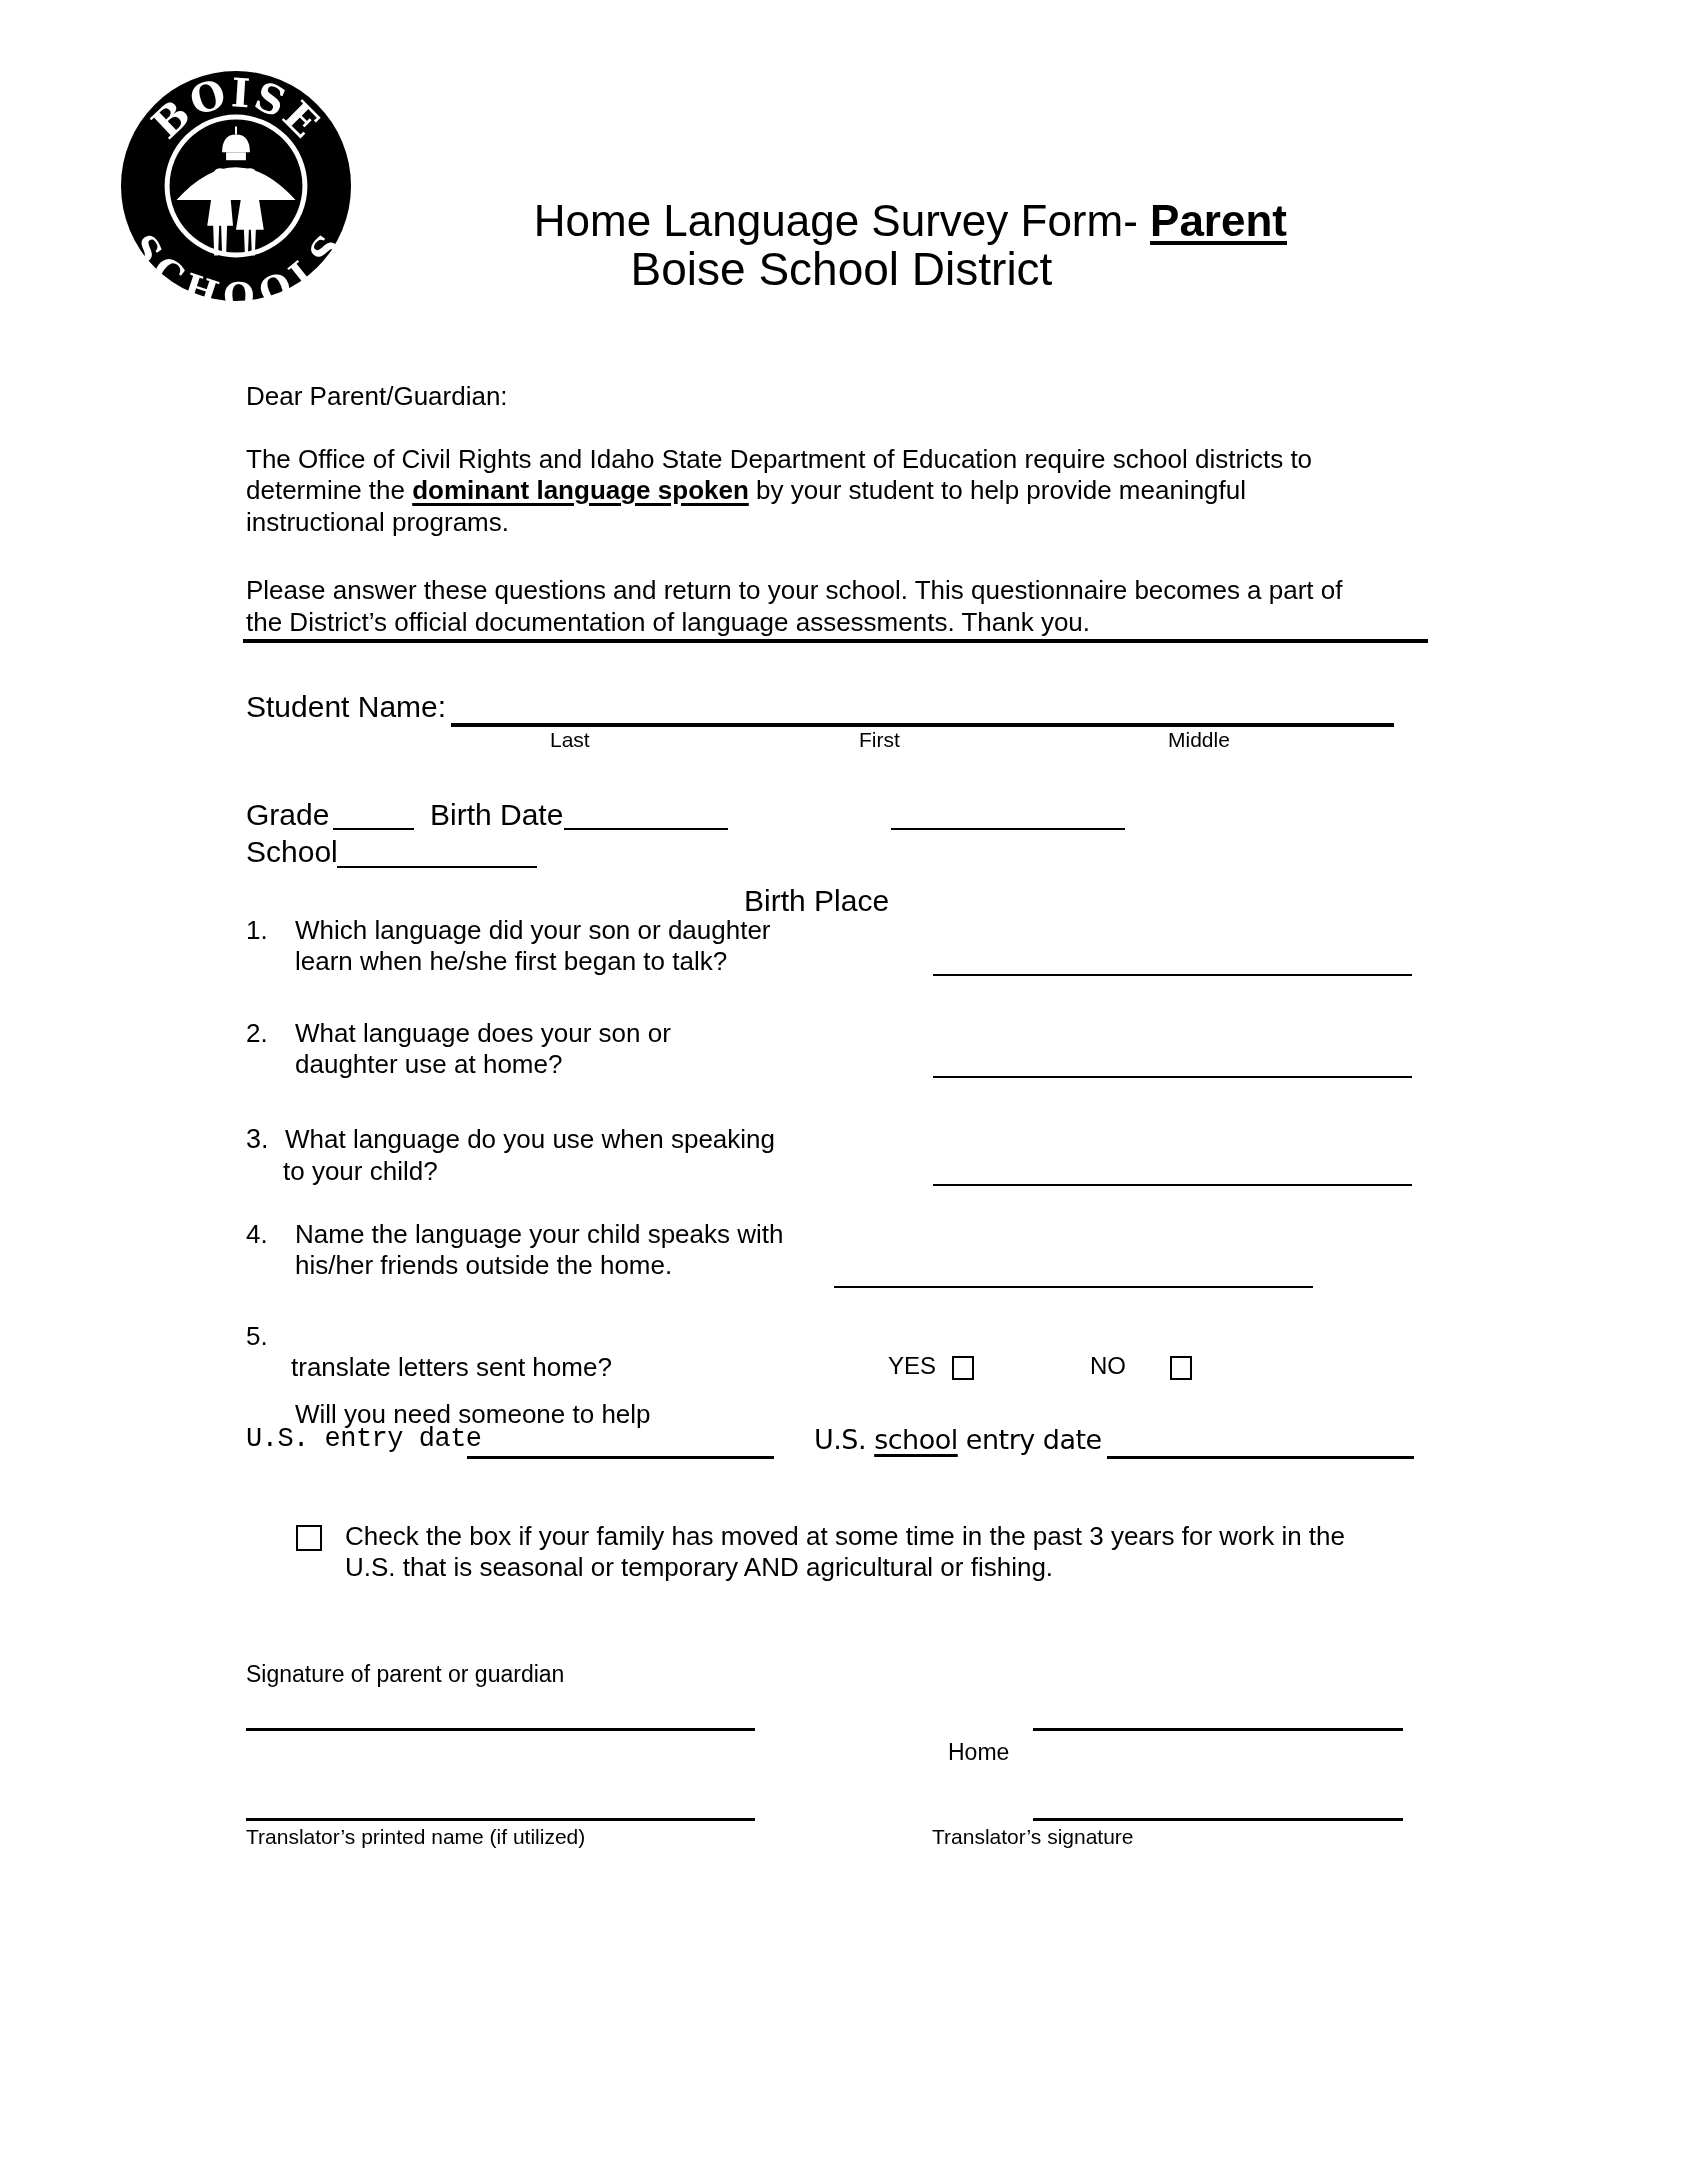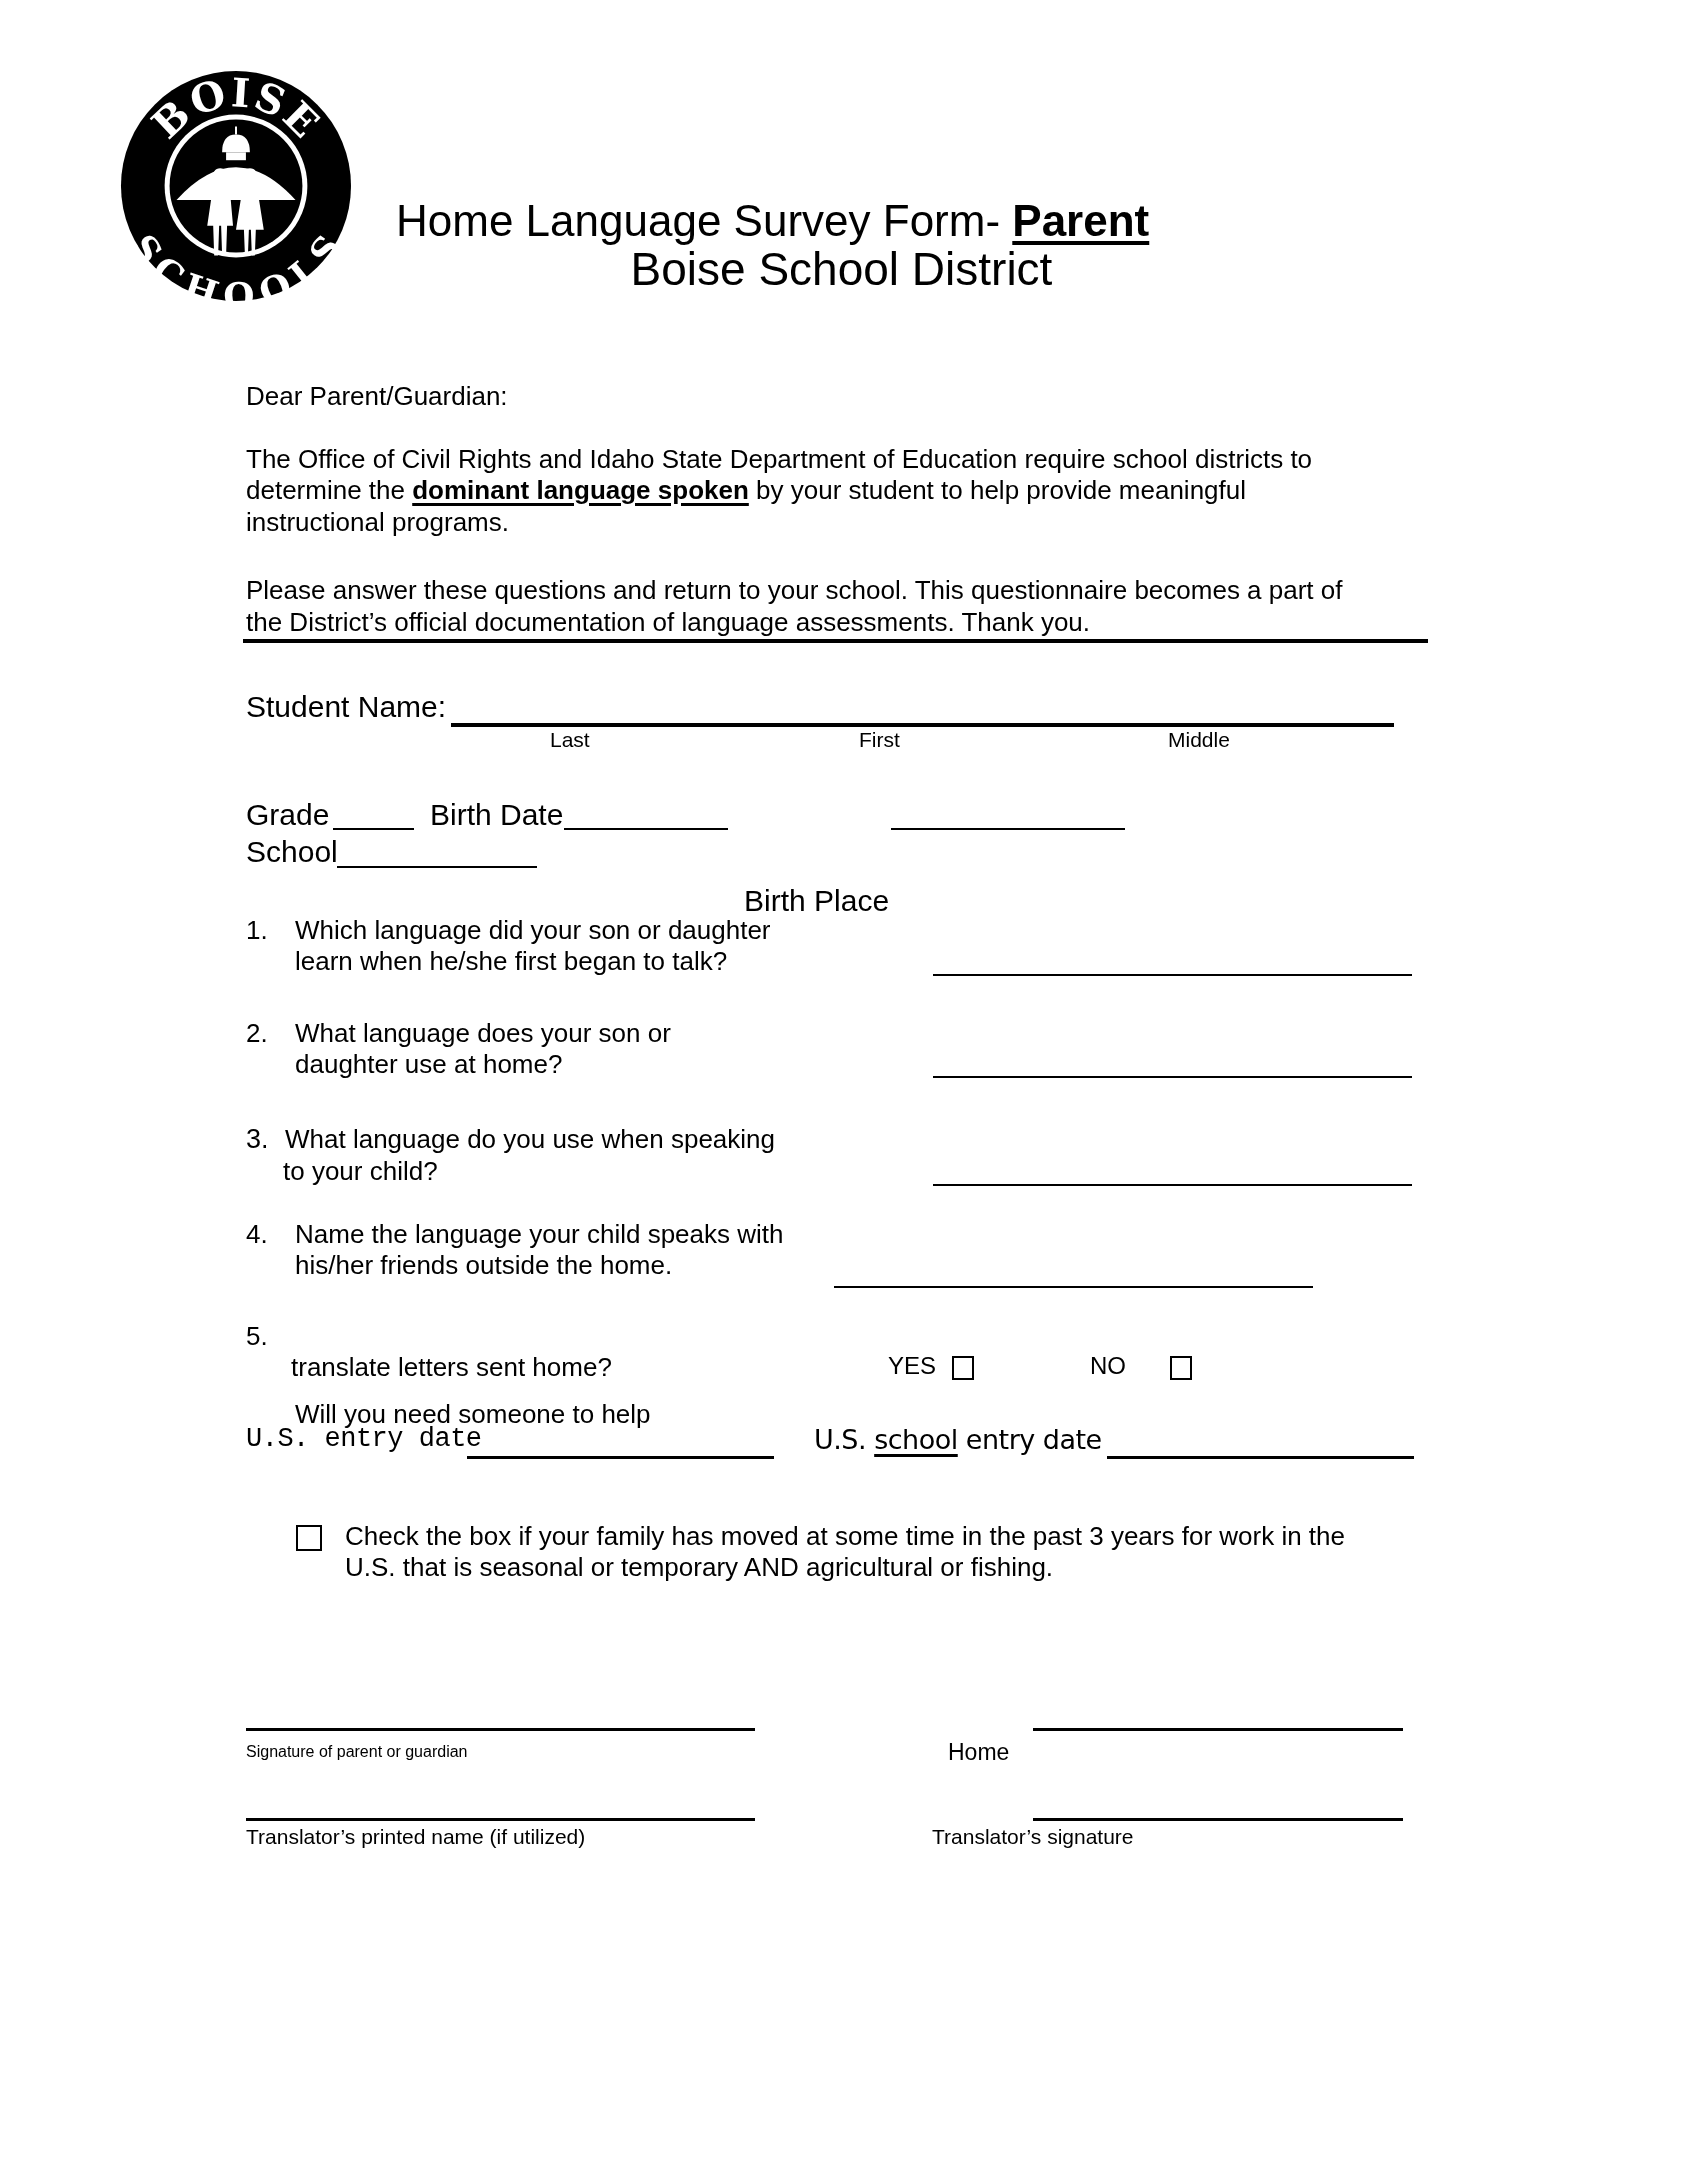--- a/index.html
+++ b/index.html
@@ -1,20 +1,20 @@
 <!DOCTYPE html>
 <html><head>
 <meta charset="utf-8">
 <style>
   html, body { margin: 0; padding: 0; background: #ffffff; }
   body { width: 1683px; height: 2178px; position: relative; overflow: hidden;
          font-family: "Liberation Sans", sans-serif; color: #000; }
   .abs { position: absolute; }
   .logo { left: 119px; top: 69px; width: 234px; height: 234px; }
-  .title { left: 396px; width: 891px; top: 194px; text-align: left; font-size: 44px; line-height: 53px; white-space: nowrap; }
+  .title { left: 396px; width: 891px; top: 194px; text-align: right; font-size: 44px; line-height: 53px; white-space: nowrap; }
   .title b { text-decoration: underline; text-decoration-thickness: 4px; text-underline-offset: 5px; }
   .subtitle { left: 396px; width: 891px; top: 246px; text-align: center; font-size: 46px; line-height: 46px; }
   .body-text { font-size: 26px; line-height: 32px; white-space: nowrap; }
   .bold-u { font-weight: bold; text-decoration: underline; text-decoration-thickness: 3px; text-underline-offset: 4px; }
   .rule { background: #000; }
   .field-line { border-bottom: 2.5px solid #000; }
   .label-sm { font-size: 21px; line-height: 24px; white-space: nowrap; }
   .field-text { font-size: 30px; line-height: 36px; white-space: nowrap; }
   .checkbox { width: 22px; height: 24px; border: 2px solid #000; box-sizing: border-box; background: #fff; cursor: pointer; }
   .comic { font-family: "DejaVu Sans", sans-serif; font-size: 27px; letter-spacing: -0.5px; white-space: nowrap; }
@@ -122,21 +122,21 @@
   <span class="u">school</span>
   <span>entry date</span>
 </div>
 <div class="abs field-line" style="left:1107px; top:1432px; width:307px; height:24px; border-bottom-width:3px;"></div>
 
 <div class="abs checkbox" style="left:296px; top:1525px; width:26px; height:26px;"></div>
 <div class="abs body-text" style="left:345px; top:1520px;">Check the box if your family has moved at some time in the past 3 years for work in the</div>
 <div class="abs body-text" style="left:345px; top:1551px;">U.S. that is seasonal or temporary AND agricultural or fishing.</div>
 
 <div class="abs rule" style="left:246px; top:1728px; width:509px; height:3px;"></div>
-<div class="abs body-text" style="left:246px; top:1736px; font-size:16px;">Signature of parent or guardian</div>
+<div class="abs body-text" style="left:246px; top:1658px; font-size:23px;">Signature of parent or guardian</div>
 <div class="abs rule" style="left:1033px; top:1728px; width:370px; height:3px;"></div>
 <div class="abs body-text" style="left:948px; top:1736px; font-size:23px;">Home</div>
 
 <div class="abs rule" style="left:246px; top:1818px; width:509px; height:3px;"></div>
 <div class="abs label-sm" style="left:246px; top:1825px;">Translator’s printed name (if utilized)</div>
 <div class="abs rule" style="left:1033px; top:1818px; width:370px; height:3px;"></div>
 <div class="abs label-sm" style="left:932px; top:1825px;">Translator’s signature</div>
 
 
 </body></html>

